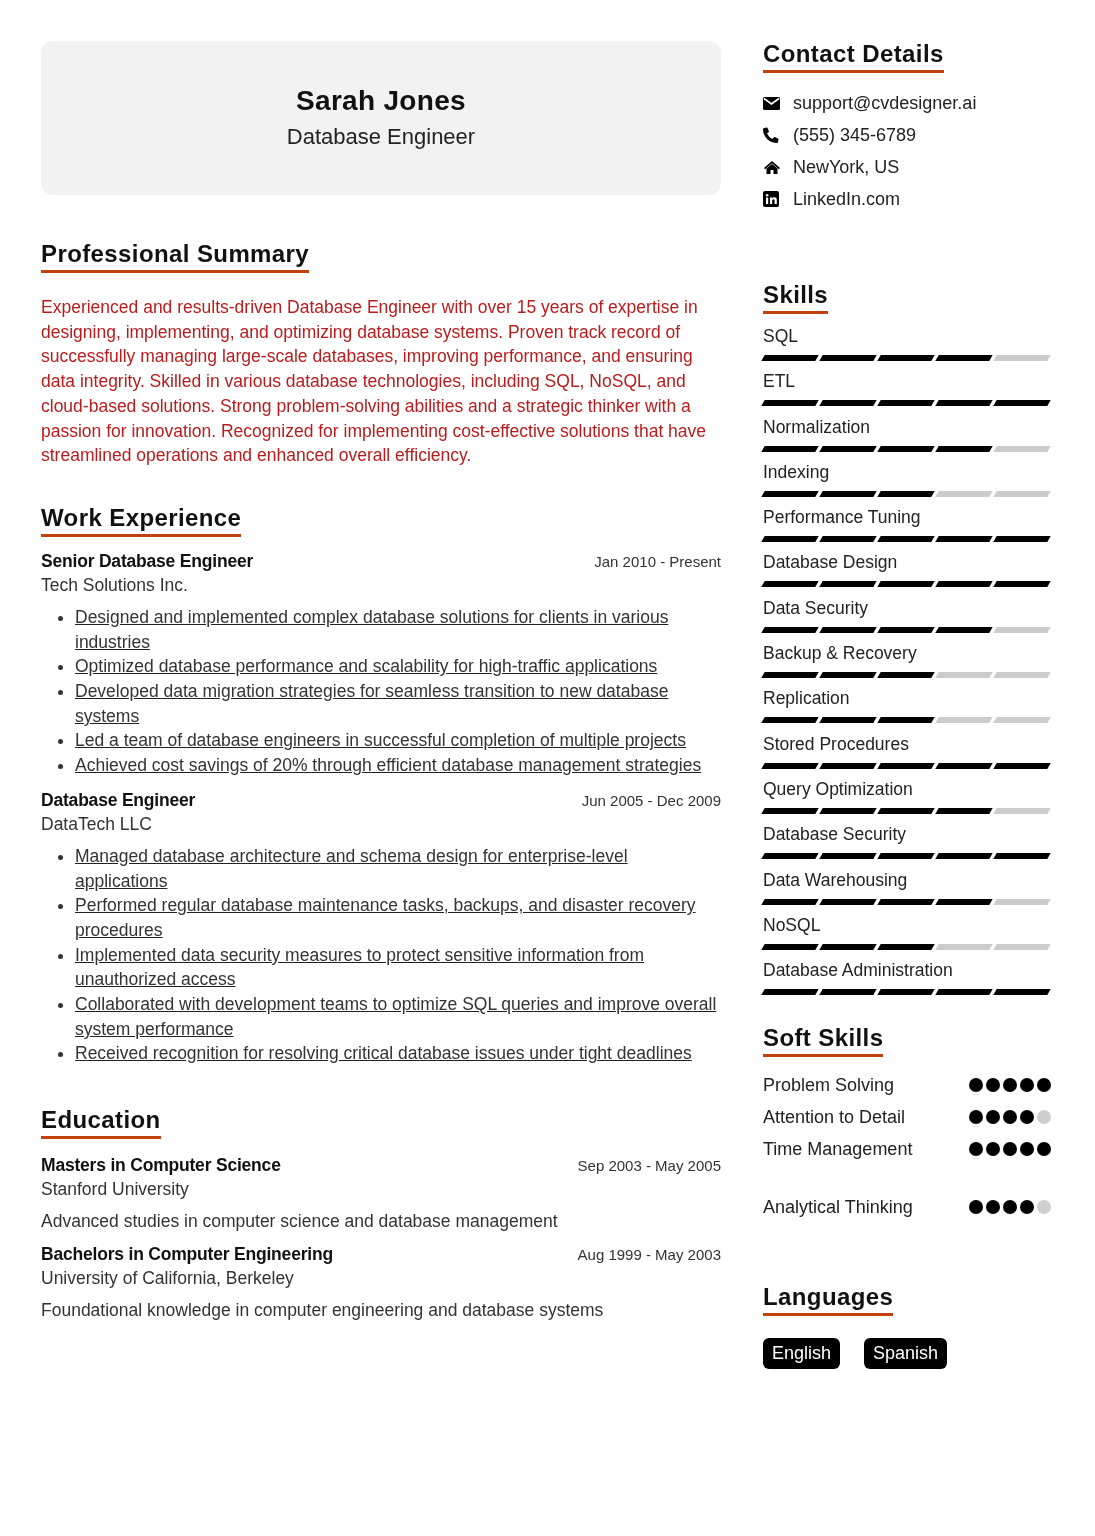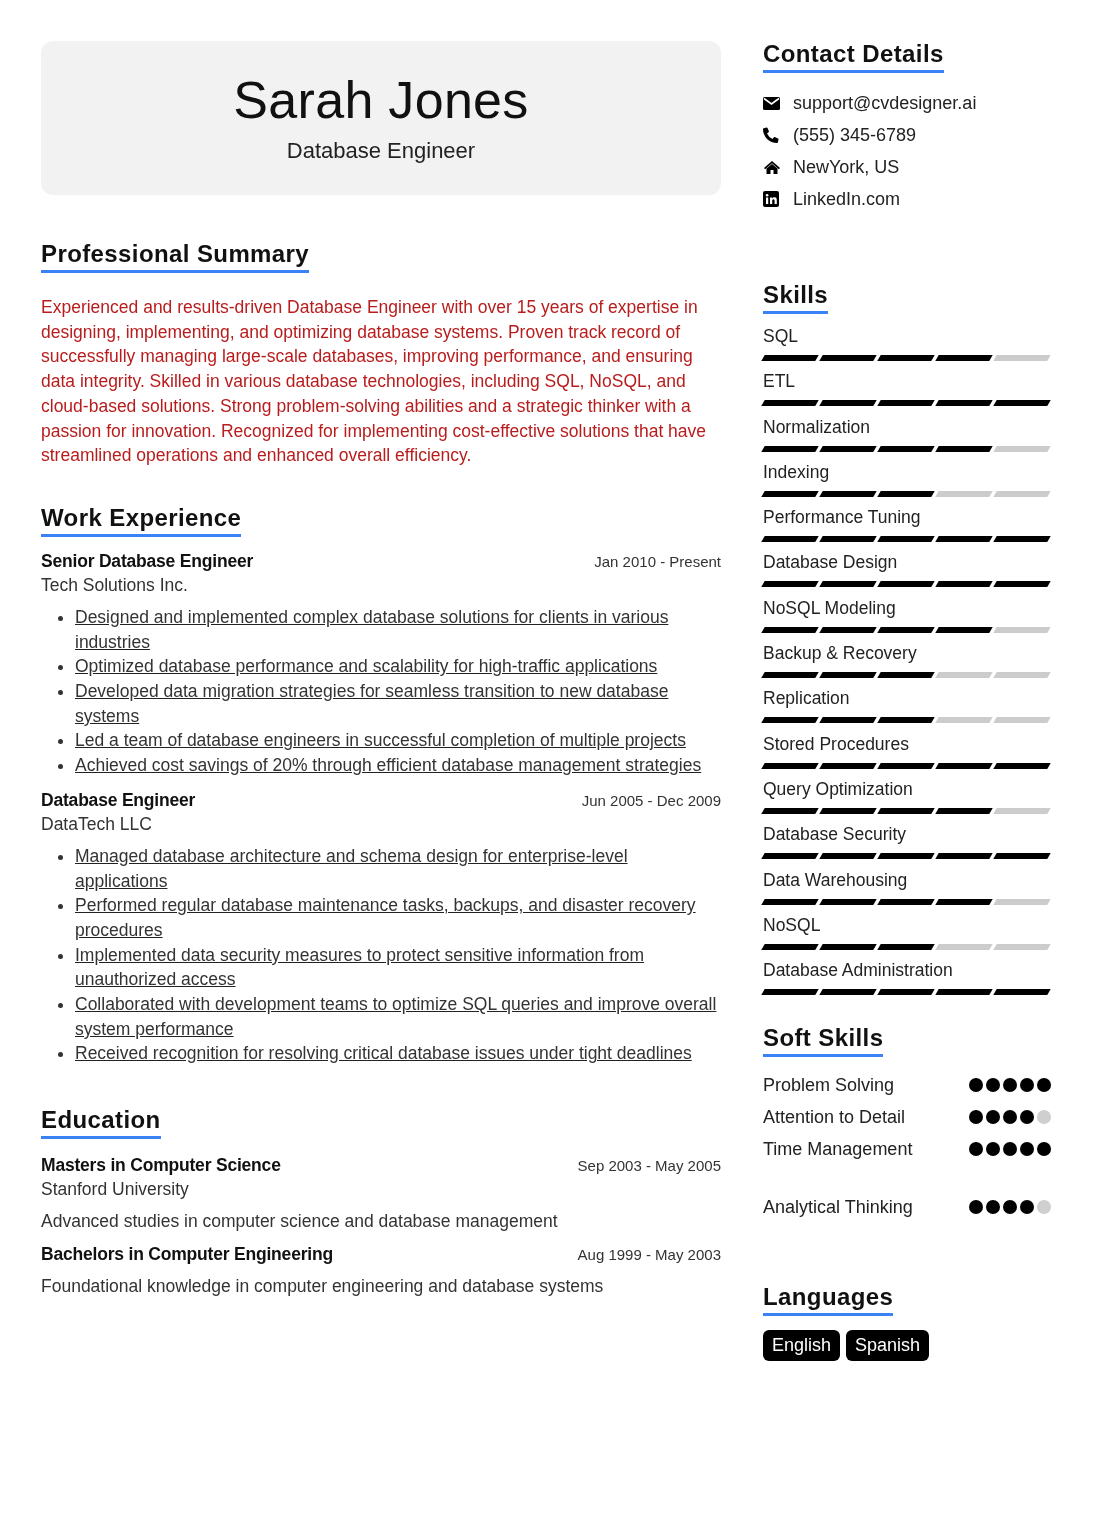--- a/index.html
+++ b/index.html
@@ -1,23 +1,23 @@
 <!DOCTYPE html>
 <html><head>
 <meta charset="utf-8">
 <style>
   * { box-sizing: border-box; margin: 0; padding: 0; }
   html, body { width: 1095px; height: 1536px; background: #ffffff; }
   body { font-family: "Liberation Sans", "DejaVu Sans", sans-serif; color: #222; position: relative; overflow: hidden; }
   .left { position: absolute; left: 41px; top: 41px; width: 680px; }
   .right { position: absolute; left: 763px; top: 40px; width: 290px; }
   .header-box { background: #f2f2f2; border-radius: 12px; height: 154px; display: flex; flex-direction: column; align-items: center; justify-content: center; }
-  .name { font-size: 52px; font-weight: 400; color: #111; letter-spacing: 0.3px; line-height: 1.1; }
+  .name { font-size: 28px; font-weight: 700; color: #111; letter-spacing: 0.3px; line-height: 1.1; }
   .title { font-size: 22px; color: #222; margin-top: 8px; }
-  .section-title { display: inline-block; font-size: 24px; font-weight: 600; color: #111; letter-spacing: 0.4px; padding-bottom: 2px; border-bottom: 3px solid #3b82f6; }
+  .section-title { display: inline-block; font-size: 24px; font-weight: 600; color: #111; letter-spacing: 0.4px; padding-bottom: 2px; border-bottom: 3px solid #c2410c; }
   .summary { font-size: 17.5px; line-height: 24.7px; color: #b91c1c; margin-top: 22px; }
   .job { margin-top: 12px; }
   .job-head { display: flex; justify-content: space-between; align-items: baseline; }
   .job-title { font-size: 17.5px; font-weight: 600; color: #111; letter-spacing: -0.2px; }
   .job-date { font-size: 15px; color: #333; }
   .job-company { font-size: 17.5px; color: #333; margin-top: 3px; }
   ul.bullets { margin-top: 9px; padding-left: 34px; text-decoration: underline; }
   ul.bullets li { font-size: 17.5px; line-height: 24.7px; color: #333; }
   .edu { margin-top: 12px; }
   .edu-desc { font-size: 17.5px; color: #333; margin-top: 11px; }
@@ -26,21 +26,21 @@
   .skill-label { font-size: 17.5px; color: #222; line-height: 22px; }
   .skill { height: 45.3px; }
   .bar { display: flex; gap: 4px; margin-top: 8px; }
   .seg { width: 54px; height: 6px; transform: skewX(-30deg); background: #cccccc; }
   .seg.on { background: #000; }
   .soft-row { display: flex; justify-content: space-between; align-items: center; height: 32px; gap: 40px; }
   .soft-label { font-size: 18px; color: #222; }
   .dots { display: flex; gap: 3px; margin-right: 2px; }
   .dot { width: 14px; height: 14px; border-radius: 50%; background: #cfcfcf; }
   .dot.on { background: #000; }
-  .langs { display: flex; gap: 6px; margin-top: 14px; }
+  .langs { display: flex; gap: 24px; margin-top: 22px; }
   .lang { background: #000; color: #fff; font-size: 18px; padding: 5px 9px; border-radius: 6px; }
 </style>
 </head>
 <body>
 
 <div class="left">
   <div class="header-box">
     <div class="name">Sarah Jones</div>
     <div class="title">Database Engineer</div>
   </div>
@@ -94,20 +94,21 @@
       </div>
       <div class="job-company">Stanford University</div>
       <div class="edu-desc">Advanced studies in computer science and database management</div>
     </div>
 
     <div class="edu">
       <div class="job-head">
         <span class="job-title">Bachelors in Computer Engineering</span>
         <span class="job-date">Aug 1999 - May 2003</span>
       </div>
+      <div class="job-company">University of California, Berkeley</div>
       <div class="edu-desc">Foundational knowledge in computer engineering and database systems</div>
     </div>
   </div>
 </div>
 
 <div class="right">
   <div>
     <div class="section-title">Contact Details</div>
     <div style="margin-top:14px">
       <div class="contact-item">
@@ -207,21 +208,21 @@
           <div class="skill-label">Database Design</div>
           <div class="bar">
             <span class="seg on"></span>
             <span class="seg on"></span>
             <span class="seg on"></span>
             <span class="seg on"></span>
             <span class="seg on"></span>
           </div>
         </div>
         <div class="skill">
-          <div class="skill-label">NoSQL Modeling</div>
+          <div class="skill-label">Data Security</div>
           <div class="bar">
             <span class="seg on"></span>
             <span class="seg on"></span>
             <span class="seg on"></span>
             <span class="seg on"></span>
             <span class="seg"></span>
           </div>
         </div>
         <div class="skill">
           <div class="skill-label">Backup &amp; Recovery</div>

